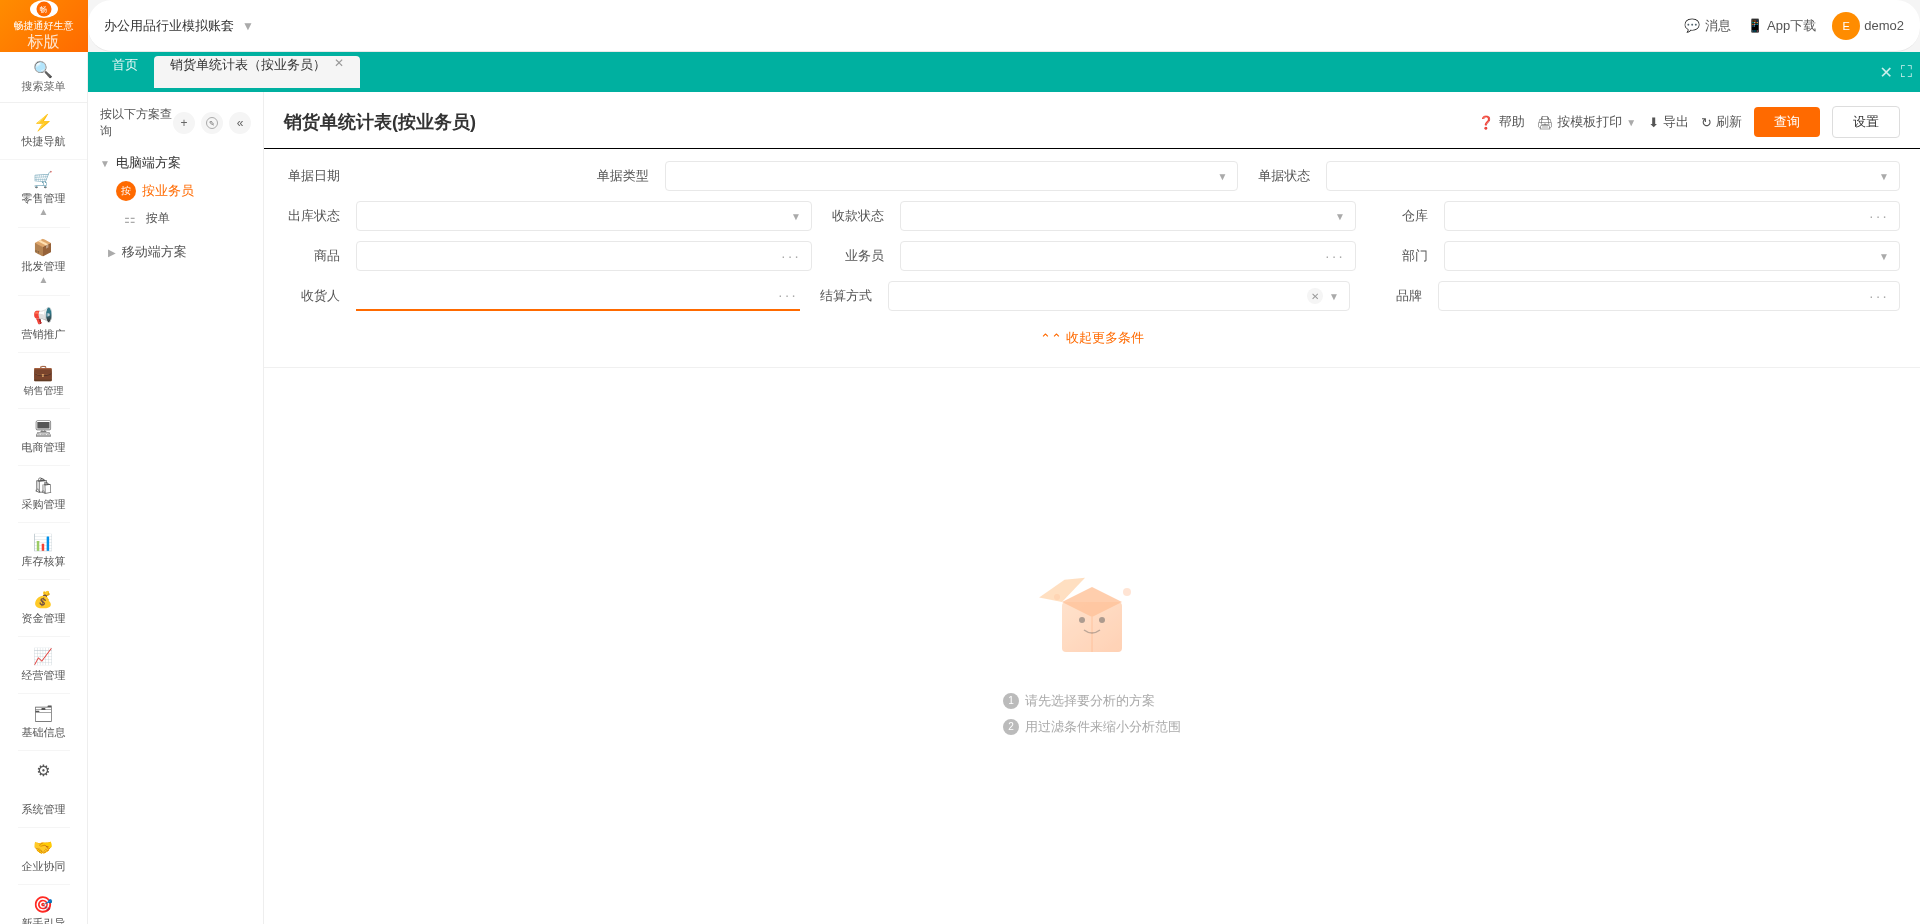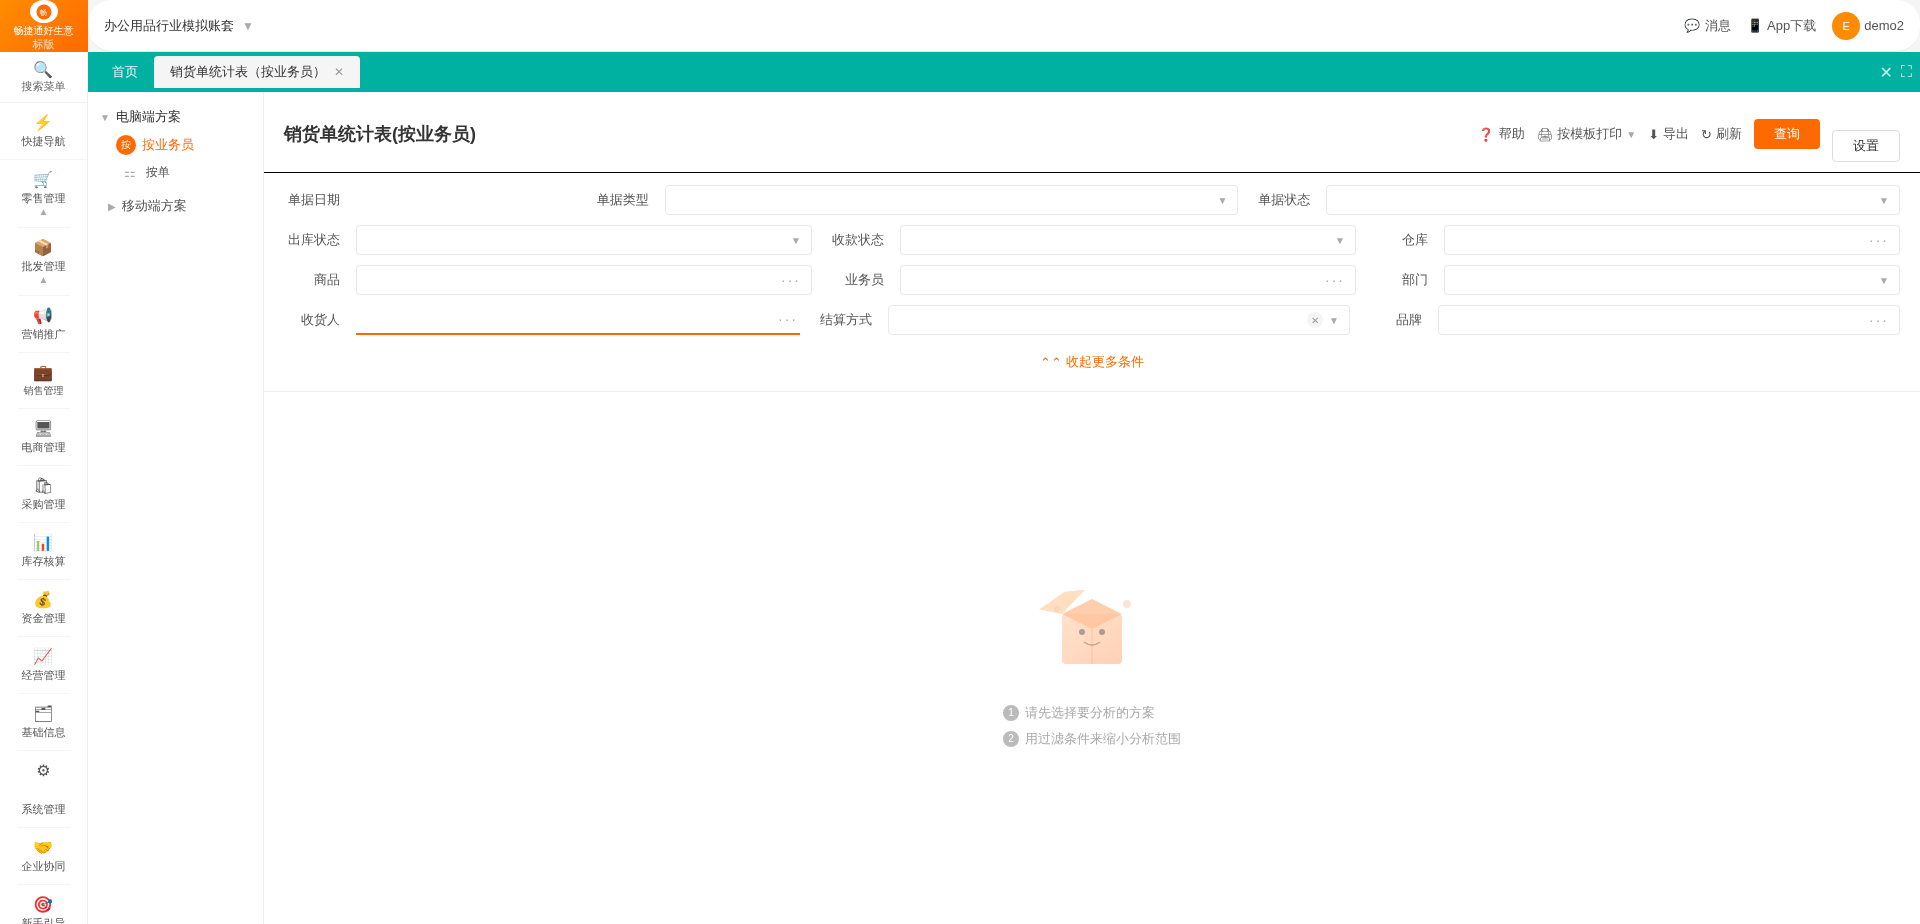--- a/index.html
+++ b/index.html
@@ -24,21 +24,21 @@
     .topbar { height: 52px; background: #fff; border-bottom: 1px solid #e8e8e8; display: flex; align-items: center; justify-content: space-between; padding: 0 16px; flex-shrink: 0; border-radius: 24px; }
     .topbar-left { display: flex; align-items: center; gap: 8px; }
     .topbar-title { font-size: 13px; color: #333; }
     .topbar-dropdown { font-size: 12px; color: #aaa; cursor: pointer; }
     .topbar-right { display: flex; align-items: center; gap: 16px; font-size: 13px; color: #555; }
     .topbar-right-item { display: flex; align-items: center; gap: 4px; cursor: pointer; }
     .user-avatar { width: 28px; height: 28px; border-radius: 50%; background: #ff8c00; display: flex; align-items: center; justify-content: center; color: #fff; font-size: 12px; }
 
     
     .tabbar { height: 40px; background: #00b0a0; display: flex; align-items: center; padding: 0 8px; flex-shrink: 0; }
-    .tab { height: 32px; padding: 0 16px; display: flex; align-items: center; gap: 8px; border-radius: 4px 4px 0 0; font-size: 13px; cursor: pointer; color: rgba(255,255,255,0.8); }
+    .tab { height: 32px; padding: 0 16px; display: flex; align-items: flex-start; gap: 8px; border-radius: 4px 4px 0 0; font-size: 13px; cursor: pointer; color: rgba(255,255,255,0.8); }
     .tab.active { background: #f5f5f5; color: #333; border-radius: 4px 4px 0 0; }
     .tab-close { font-size: 12px; color: #999; cursor: pointer; }
     .tab-home { background: transparent; color: rgba(255,255,255,0.9); }
     .tabbar-actions { margin-left: auto; display: flex; align-items: center; gap: 8px; }
     .tabbar-action-btn { background: transparent; border: none; color: rgba(255,255,255,0.8); cursor: pointer; font-size: 16px; }
 
     
     .content { flex: 1; display: flex; overflow: hidden; background: #f5f5f5; }
 
     
@@ -55,21 +55,21 @@
     .tree-sub-item { display: flex; align-items: center; gap: 6px; padding: 4px 12px 4px 36px; cursor: pointer; font-size: 12px; color: #555; }
     .tree-section-header2 { display: flex; align-items: center; gap: 6px; padding: 4px 12px 4px 20px; cursor: pointer; font-size: 13px; color: #555; }
 
     
     .right-panel { flex: 1; display: flex; flex-direction: column; background: #fff; margin: 0; overflow: hidden; }
     .page-header { display: flex; align-items: center; justify-content: space-between; padding: 14px 20px 10px; border-bottom: 1px solid #000000; }
     .page-title { font-size: 18px; font-weight: bold; color: #333; }
     .page-actions { display: flex; align-items: center; gap: 12px; }
     .page-action-btn { display: flex; align-items: center; gap: 4px; cursor: pointer; color: #555; font-size: 13px; }
     .btn-primary { background: #ff6a00; color: #fff; border: none; border-radius: 4px; padding: 6px 20px; cursor: pointer; font-size: 13px; }
-    .btn-secondary { background: #fff; color: #333; border: 1px solid #ddd; border-radius: 4px; padding: 6px 20px; cursor: pointer; font-size: 13px; margin-top: 24px; }
+    .btn-secondary { background: #fff; color: #333; border: 1px solid #ddd; border-radius: 4px; padding: 6px 20px; cursor: pointer; font-size: 13px; }
 
     
     .filter-area { padding: 12px 20px; border-bottom: 1px solid #f0f0f0; }
     .filter-row { display: flex; align-items: center; gap: 16px; margin-bottom: 10px; }
     .filter-label { color: #555; font-size: 13px; white-space: nowrap; min-width: 56px; text-align: right; }
     .filter-date-btns { display: flex; align-items: center; gap: 4px; }
     .date-btn { padding: 2px 8px; border-radius: 3px; cursor: pointer; font-size: 12px; color: #555; background: transparent; border: 1px solid transparent; }
     .date-btn.active { background: #ff6a00; color: #fff; border-color: #ff6a00; border-radius: 12px; }
     .date-range { font-size: 12px; color: #aaa; margin-left: 8px; }
     .filter-input { flex: 1; border: 1px solid #e8e8e8; border-radius: 4px; padding: 5px 10px; font-size: 13px; color: #333; display: flex; align-items: center; justify-content: space-between; cursor: pointer; min-height: 30px; }
@@ -93,21 +93,21 @@
 
 <div class="sidebar">
   <div class="sidebar-logo">
     <div class="logo-icon">
       <svg viewBox="0 0 24 24" fill="#ff6a00">
           <circle cx="12" cy="12" r="10"></circle>
           <text x="6" y="16" font-size="10" fill="#fff">畅</text>
         </svg>
     </div>
     <span style="font-size:10px;line-height:1.2;text-align:center;">畅捷通好生意</span>
-    <span style="font-size:11px;color:rgba(255,255,255,0.8)">标版</span>
+    <span style="font-size:16px;color:rgba(255,255,255,0.8)">标版</span>
   </div>
 
   <div class="sidebar-search">
     <span style="font-size:16px;color:#aaa">🔍</span>
     <span style="font-size:11px;color:#666">搜索菜单</span>
   </div>
   <div class="sidebar-nav-item">
     <span class="nav-icon">⚡</span>
     <span style="font-size:11px">快捷导航</span>
   </div>
@@ -206,20 +206,33 @@
     </div>
     <div class="tabbar-actions">
       <button class="tabbar-action-btn">✕</button>
       <button class="tabbar-action-btn">⛶</button>
     </div>
   </div>
 
   <div class="content">
 
     <div class="left-panel">
+      <div class="left-panel-header">
+        <span style="font-size:12px;color:#555">按以下方案查询</span>
+        <div class="left-panel-actions">
+          <div class="left-panel-action">+</div>
+          <div class="left-panel-action">
+            <svg width="12" height="12" viewBox="0 0 12 12" fill="#666">
+                <circle cx="6" cy="6" r="5.5" fill="none" stroke="#aaa"></circle>
+                <text x="3" y="9" font-size="7" fill="#666">✎</text>
+              </svg>
+          </div>
+          <div class="left-panel-action">«</div>
+        </div>
+      </div>
 
       <div class="tree-section">
         <div class="tree-section-header">
           <span class="tree-arrow">▼</span>
           <span>电脑端方案</span>
         </div>
         <div class="tree-item active">
           <div class="item-icon" style="background:#ff6a00">按</div>
           <span>按业务员</span>
         </div>

